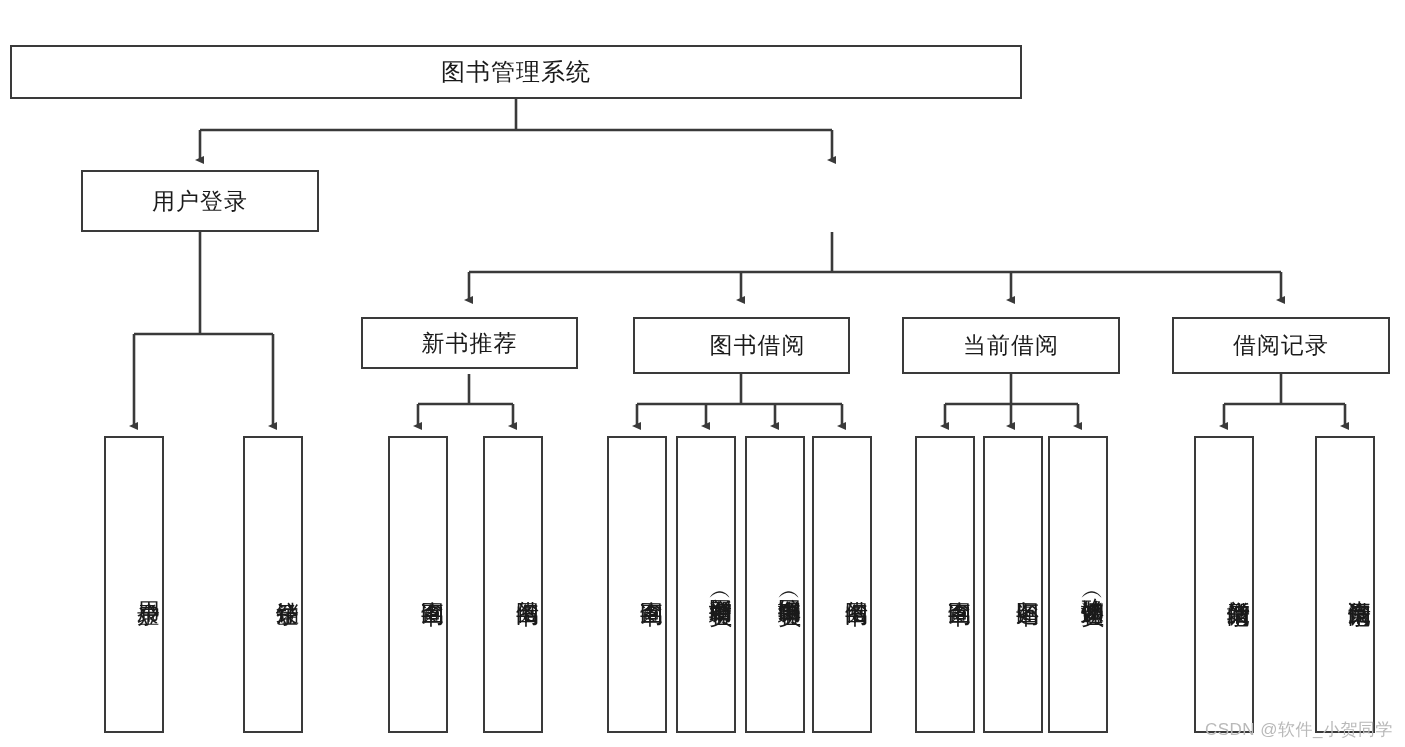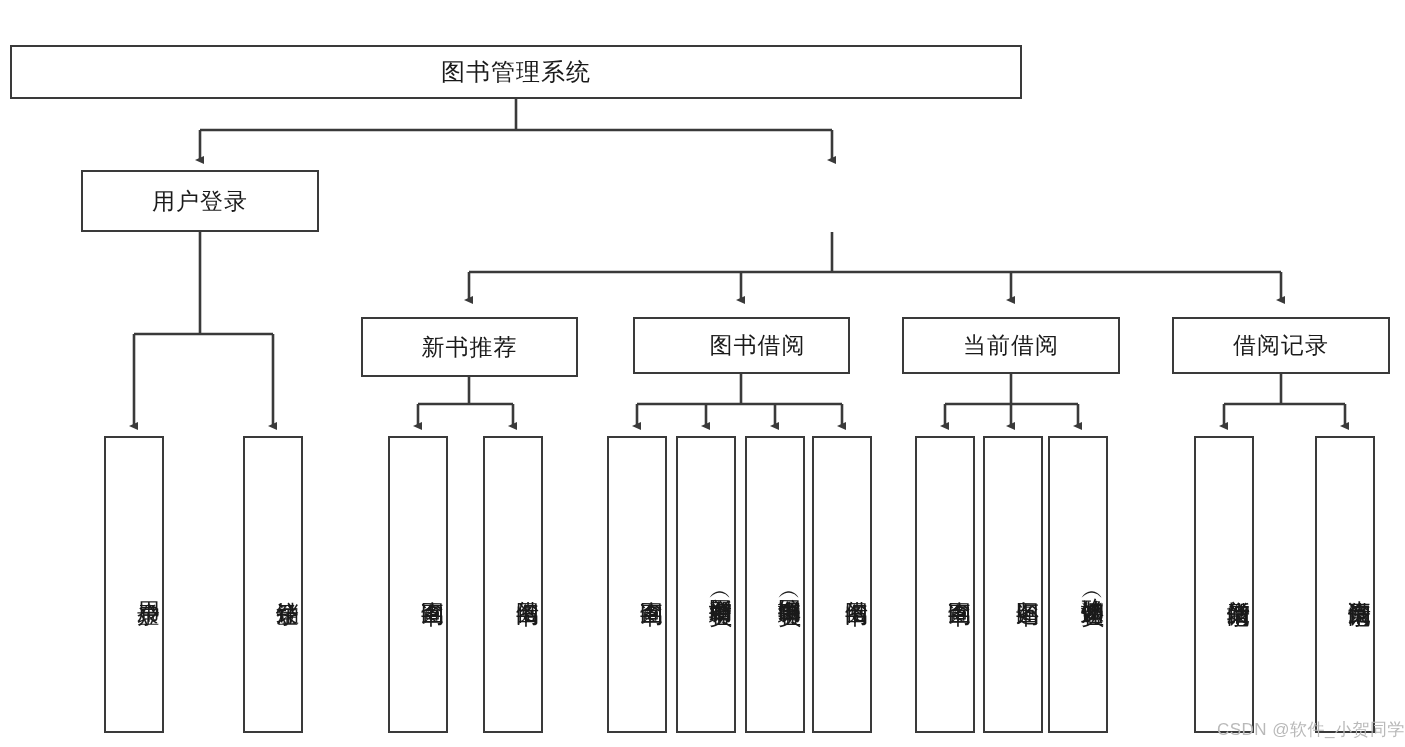--- a/index.html
+++ b/index.html
@@ -50,21 +50,21 @@
   .edges {
     position: absolute;
     left: 0;
     top: 0;
     width: 1405px;
     height: 747px;
     pointer-events: none;
   }
   .watermark {
     position: absolute;
-    right: 0;
+    right: 12px;
     bottom: 6px;
     font-size: 17px;
     color: #b9b9b9;
     letter-spacing: 0.5px;
     white-space: nowrap;
   }
 </style>
 </head>
 <body>
 
@@ -121,21 +121,21 @@
   </svg>
 
   <div class="node horiz root" style="left:10px; top:13px; width:1012px; height:54px;margin-top:32px;">
     <span>图书管理系统</span>
   </div>
 
   <div class="node horiz" style="left:81px; top:170px; width:238px; height:62px;">
     <span>用户登录</span>
   </div>
 
-  <div class="node horiz" style="left:361px; top:317px; width:217px; height:60px;justify-content:center;">
+  <div class="node horiz" style="left:361px; top:317px; width:217px; height:52px;justify-content:center;">
     <span>新书推荐</span>
   </div>
   <div class="node horiz" style="left:633px; top:317px; width:217px; height:57px;padding-left:32px;">
     <span>图书借阅</span>
   </div>
   <div class="node horiz" style="left:1172px; top:317px; width:218px; height:57px;">
     <span>借阅记录</span>
   </div>
   <div class="node horiz" style="left:902px; top:317px; width:218px; height:57px;">
     <span>当前借阅</span>

